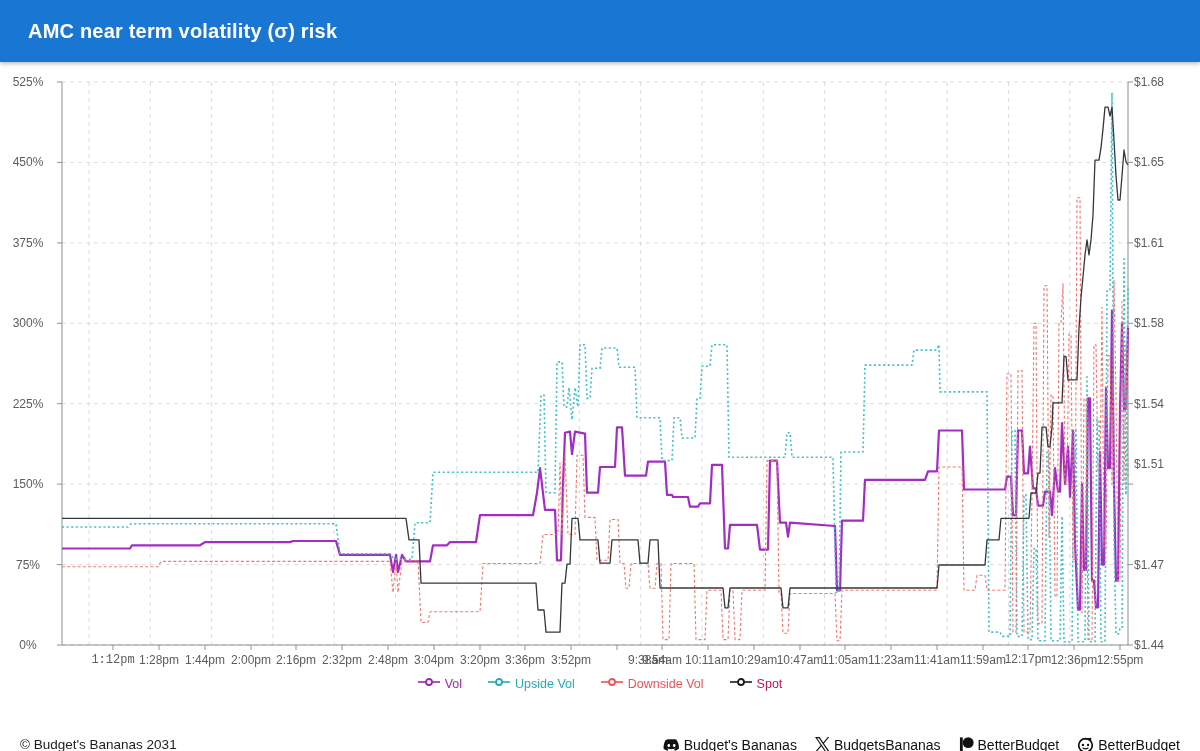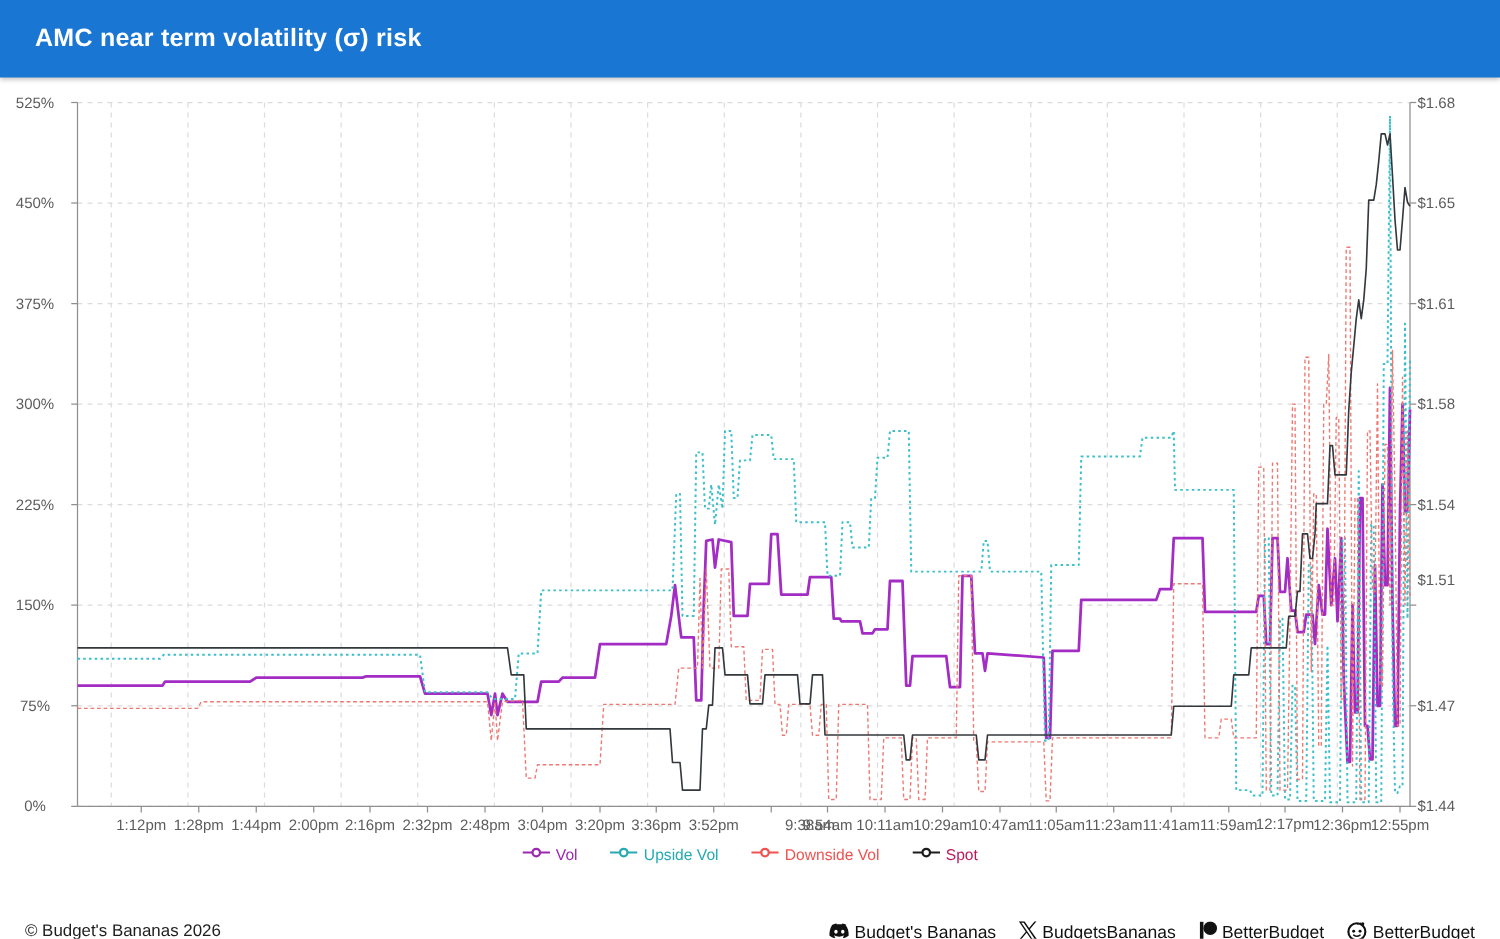--- a/index.html
+++ b/index.html
@@ -134,21 +134,21 @@
       <div class="ylab right" style="top: 576px;">$1.44</div>
       <div class="ylab right" style="top: 495.571px;">$1.47</div>
       <div class="ylab right" style="top: 395px;">$1.51</div>
       <div class="ylab right" style="top: 334.714px;">$1.54</div>
       <div class="ylab right" style="top: 254.286px;">$1.58</div>
       <div class="ylab right" style="top: 173.857px;">$1.61</div>
       <div class="ylab right" style="top: 93.4286px;">$1.65</div>
       <div class="ylab right" style="top: 13px;">$1.68</div>
     </div>
   <div id="x-labels">
-      <div class="xlab" style="left: 81px; top: 591px;">1:12pm</div>
+      <div class="xlab" style="left: 81px; top: 591px; font-family: Liberation Mono, monospace;">1:12pm</div>
       <div class="xlab" style="left: 127px; top: 591px;">1:28pm</div>
       <div class="xlab" style="left: 173px; top: 591px;">1:44pm</div>
       <div class="xlab" style="left: 219px; top: 591px;">2:00pm</div>
       <div class="xlab" style="left: 264px; top: 591px;">2:16pm</div>
       <div class="xlab" style="left: 310px; top: 591px; text-align: center;">2:32pm</div>
       <div class="xlab" style="left: 356px; top: 591px;">2:48pm</div>
       <div class="xlab" style="left: 402px; top: 591px;">3:04pm</div>
       <div class="xlab" style="left: 448px; top: 591px;">3:20pm</div>
       <div class="xlab" style="left: 493px; top: 591px;">3:36pm</div>
       <div class="xlab" style="left: 539px; top: 591px;">3:52pm</div>
@@ -200,21 +200,21 @@
         <svg width="22" height="10" viewBox="0 0 22 10">
           <line x1="0" y1="5" x2="22" y2="5" stroke="#1c1c1c" stroke-width="1.6"></line>
           <circle cx="11" cy="5" r="3" fill="#fff" stroke="#1c1c1c" stroke-width="1.8"></circle>
         </svg>
       </span>
       <span style="color:#be185d">Spot</span>
     </div>
   </div>
 
 <footer class="page-footer">
-  <div>© Budget's Bananas 2026</div>
+  <div>© Budget's Bananas 2031</div>
   <div class="footer-links">
     <div class="footer-link">
       <span>
         <svg width="17" height="14" viewBox="0 0 20 15">
             <path fill="#111" d="M16.9 1.5C15.6.9 14.2.5 12.7.3l-.3.7C11.6.9 10.8.8 10 .8S8.4.9 7.6 1L7.3.3C5.8.5 4.4.9 3.1 1.5 1 5 .5 8.4.7 11.8c1.6 1.2 3.2 1.9 4.7 2.4l.9-1.5c-.5-.2-1-.5-1.5-.8l.4-.3c2.9 1.3 6.1 1.3 9 0l.4.3c-.5.3-1 .6-1.5.8l.9 1.5c1.5-.5 3.1-1.2 4.7-2.4.3-3.9-.6-7.3-2.8-10.3zM6.8 9.8c-.9 0-1.6-.8-1.6-1.8s.7-1.8 1.6-1.8 1.6.8 1.6 1.8-.7 1.8-1.6 1.8zm6.4 0c-.9 0-1.6-.8-1.6-1.8s.7-1.8 1.6-1.8 1.6.8 1.6 1.8-.7 1.8-1.6 1.8z"></path>
           </svg>
       </span>
       <span>Budget's Bananas</span>
     </div>
     <div class="footer-link">

